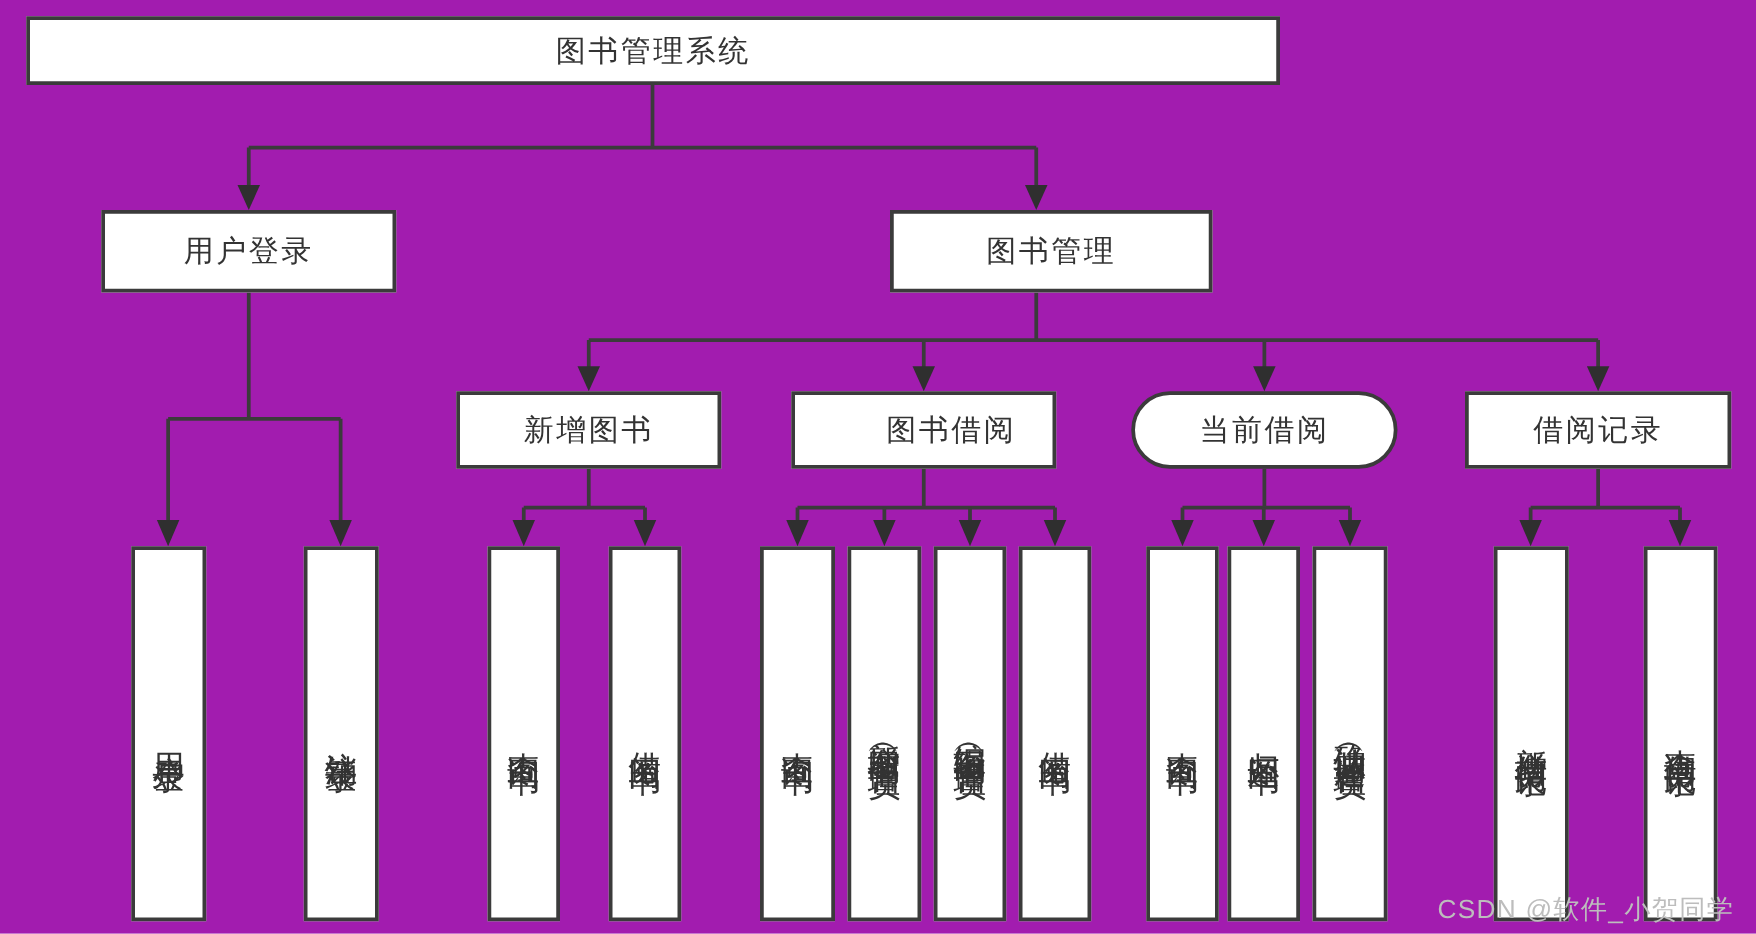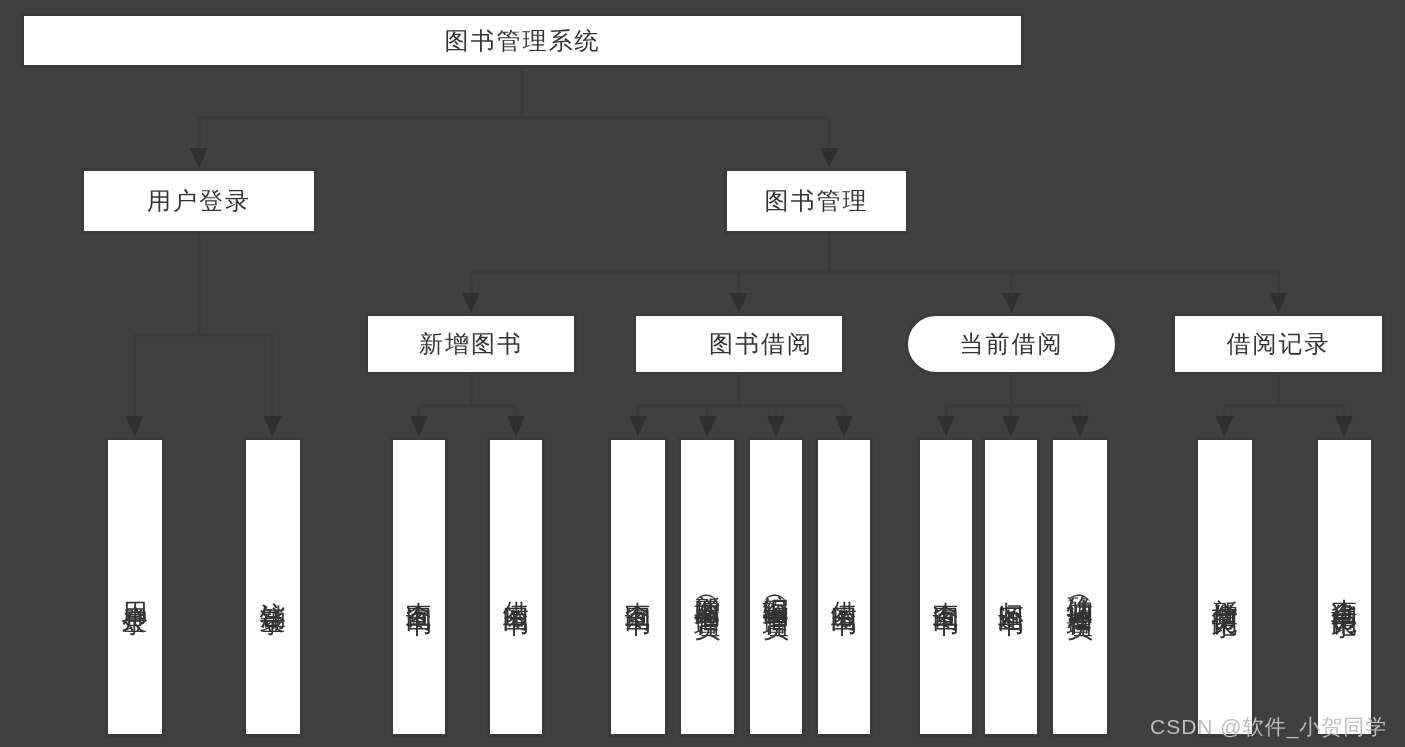--- a/index.html
+++ b/index.html
@@ -4,21 +4,21 @@
 <style>
   html, body {
     margin: 0;
     padding: 0;
     background: #ffffff;
   }
   .canvas {
     position: relative;
     width: 1405px;
     height: 747px;
-    background: #404040;
+    background: #a21caf;
     font-family: "Liberation Sans", "DejaVu Sans", sans-serif;
     color: #333333;
     overflow: hidden;
   }
   svg.connectors {
     position: absolute;
     left: 0; top: 0;
     width: 1405px; height: 747px;
     z-index: 1;
   }
@@ -140,21 +140,21 @@
     </g>
   </svg>
 
   <div class="box" style="left:21px;top:13px;width:1003px;height:55px;">
     <span class="lbl">图书管理系统</span>
   </div>
 
   <div class="box" style="left:81px;top:168px;width:236px;height:66px;">
     <span class="lbl">用户登录</span>
   </div>
-  <div class="box" style="left:712px;top:168px;width:185px;height:66px;margin-left:12px;">
+  <div class="box" style="left:712px;top:168px;width:258px;height:66px;">
     <span class="lbl">图书管理</span>
   </div>
 
   <div class="box" style="left:365px;top:313px;width:212px;height:62px;">
     <span class="lbl">新增图书</span>
   </div>
   <div class="box" style="left:633px;top:313px;width:212px;height:62px;padding-left:44px;">
     <span class="lbl">图书借阅</span>
   </div>
   <div class="box" style="left:905px;top:313px;width:213px;height:62px;border-radius:31px;">

